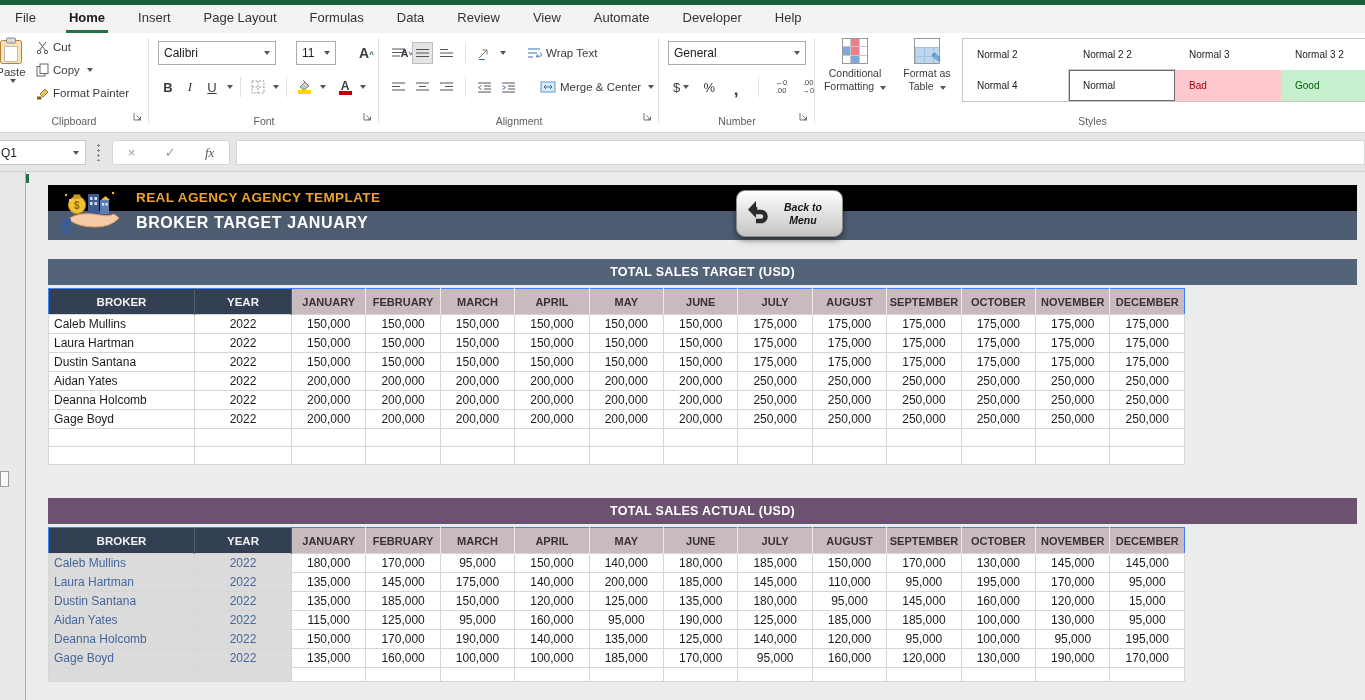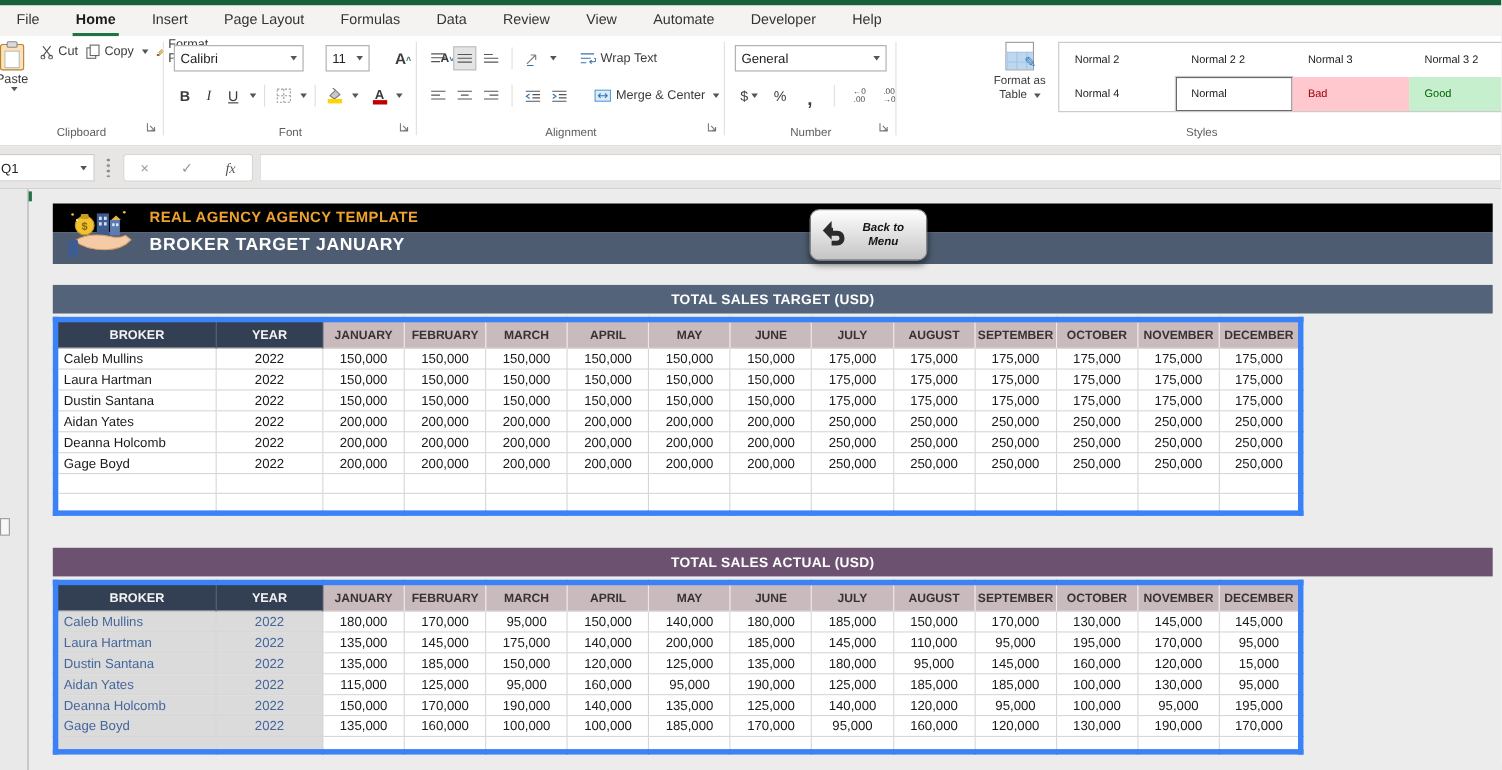--- a/index.html
+++ b/index.html
@@ -35,21 +35,21 @@
          font-size:12px;color:#222;padding:0 5px;justify-content:space-between}
   .vdiv{width:1px;height:20px;background:#E1DFDD;margin:0 5px}
   .txtbtn{font-size:11.5px;color:#3b3b3b;display:flex;align-items:center;gap:4px}
   .mini{font-size:7.5px;line-height:1.1;color:#444;text-align:center}
   .bar-under{display:block;width:13px;height:4px;margin-top:-1px}
   .stack{display:inline-flex;flex-direction:column;align-items:center;line-height:1}
 
   
   .paste-btn{position:absolute;left:-12px;top:4px;width:46px;height:74px;display:flex;flex-direction:column;align-items:center;gap:1px}
   .paste-btn span{font-size:11.5px;color:#3b3b3b}
-  .clip-rows{position:absolute;left:36px;top:6px;display:flex;flex-direction:row;gap:7px}
+  .clip-rows{position:absolute;left:36px;top:6px;display:flex;flex-direction:column;gap:7px}
   .clip-rows .txtbtn{height:16px}
 
   
   .big-btn{position:absolute;top:5px;width:70px;display:flex;flex-direction:column;align-items:center;gap:3px}
   .big-btn .lbl{font-size:10.5px;color:#3b3b3b;text-align:center;line-height:1.25}
   .cf-icon{width:26px;height:26px;border:1px solid #9a9a9a;display:grid;grid-template-columns:repeat(3,1fr);grid-template-rows:repeat(3,1fr);gap:1px;background:#c9c9c9}
   .cf-icon i{background:#fff}
   .cf-icon i.r{background:#E8808A}.cf-icon i.bl{background:#7FA8D9}
   .fat-icon{width:26px;height:26px;border:1px solid #9a9a9a;position:relative;background:#fff}
   .fat-icon .blue{position:absolute;left:0;right:0;top:8px;bottom:0;background:#BDD7EE;
@@ -94,21 +94,21 @@
   .logo-o{display:inline-block;width:20px;height:20px;border:6px solid #fff;border-radius:50%;background:#262B33;position:relative;top:1px;margin:0 1px}
   .logo-o::after{content:"";position:absolute;left:3px;bottom:3px;width:3px;height:9px;background:#fff;
                  box-shadow:5px 3px 0 -1px #fff}
 
   .table-block{position:absolute;left:48px;width:1309px}
   #t0{top:87px}#t1{top:326px}
   .tbl-title{height:26px;margin-bottom:3px;display:flex;align-items:center;justify-content:center;
              color:#fff;font-weight:700;font-size:12.5px;letter-spacing:.3px}
   #t0 .tbl-title{background:var(--target-title-bg)}
   #t1 .tbl-title{background:var(--actual-title-bg)}
-  table.sheet-tbl{border-collapse:collapse;width:1137px;table-layout:fixed;background:#fff;border:5px solid #3b82f6}
+  table.sheet-tbl{border-collapse:collapse;width:1137px;table-layout:fixed;background:#fff;border:1px solid #3b82f6}
   col.cb{width:146px}col.cy{width:97px}
   th.hd{background:var(--table-header-bg);color:#F3F3F3;font-size:11.5px;font-weight:700;height:26px;border-right:1px solid #505B6B}
   th.hm{background:var(--month-header-bg);color:#383234;font-size:11px;font-weight:700;height:26px;border-left:1px solid #EFE8E9}
   td{height:19px;border:1px solid #D6D6D6;font-size:12px;color:#1B1B1B;background:#fff;padding:0}
   td.b{text-align:left;padding-left:5px}
   td.y,td.v{text-align:center}
   td.ml,th.ml{border-left:1.5px solid #6F6F6F}
   #t1 td.b,#t1 td.y{background:#DBDBDB;color:var(--link-blue)}
   tr.empty td{height:18px}
   #t1 tr.empty td{height:14px}
@@ -342,20 +342,34 @@
       <span class="launcher">
         <svg width="9" height="9" viewBox="0 0 9 9" fill="none" stroke="#767676">
             <path d="M1 1 V8 H8"></path>
             <path d="M3.5 3.5 L7.5 7.5 M7.5 4.5 V7.5 H4.5"></path>
           </svg>
       </span>
     </div>
     <div class="gsep" style="left:814px"></div>
 
     <div class="grp" style="left:820px;right:0">
+      <div class="big-btn" style="left:0">
+        <span class="cf-icon">
+          <i></i>
+            <i class="r"></i>
+            <i></i>
+            <i class="bl"></i>
+            <i class="r"></i>
+            <i></i>
+            <i></i>
+            <i class="bl"></i>
+            <i></i>
+        </span>
+        <span class="lbl"><span>Conditional Formatting</span> <span class="caret" style="border-top-color:#555"></span></span>
+      </div>
       <div class="big-btn" style="left:72px">
         <span class="fat-icon">
             <span class="blue"></span>
             <span class="pen">✎</span>
           </span>
         <span class="lbl"><span>Format as Table</span> <span class="caret" style="border-top-color:#555"></span></span>
       </div>
       <div class="gallery">
           <div class="gal-row">
             <div class="gal-cell plain">Normal 2</div>

